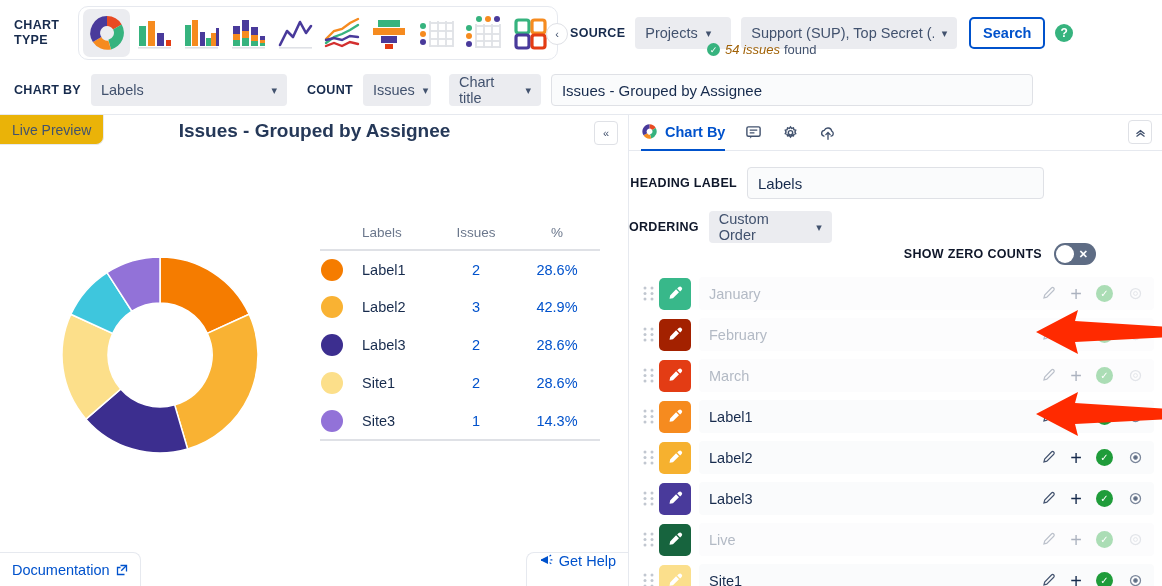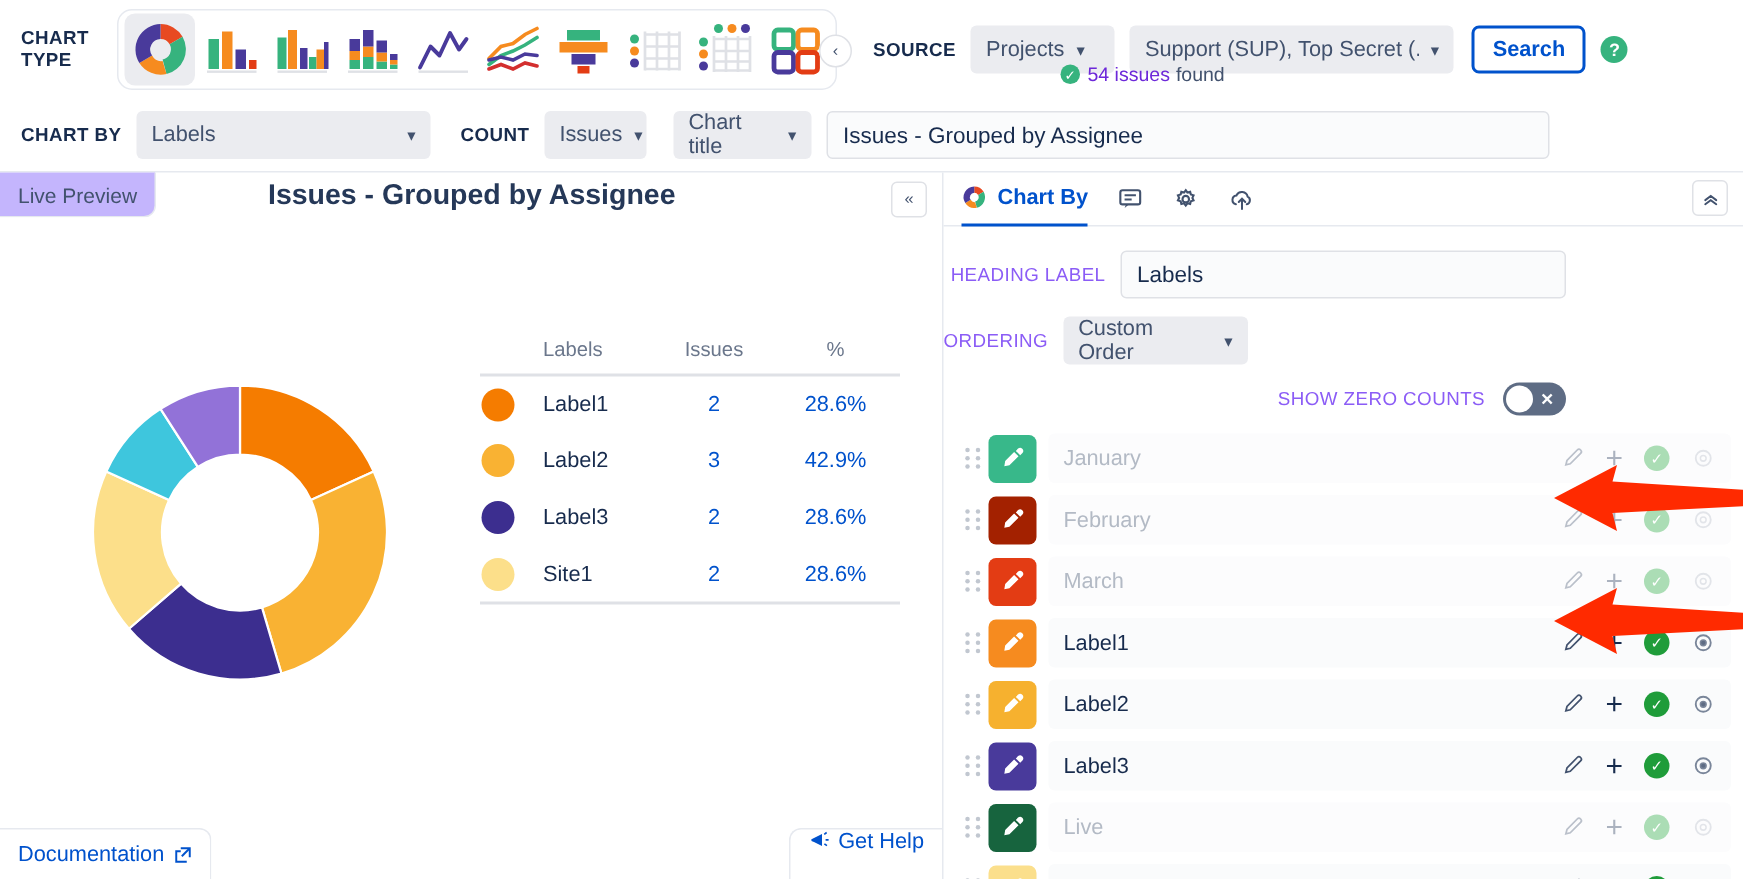--- a/index.html
+++ b/index.html
@@ -22,21 +22,21 @@
     margin-left:8px; height:54px; border-radius:10px; background:#fff;
     border:1px solid #e6e9ef; display:flex; align-items:center; padding:0 4px; position:relative;
   }
   .ct-item { width:47px; height:48px; border-radius:7px; display:flex; align-items:center; justify-content:center; }
   .ct-item.sel { background:#ebecf0; }
   .ct-collapse {
     width:22px; height:22px; border-radius:50%; background:#fff; border:1px solid #dfe1e6;
     display:flex; align-items:center; justify-content:center; font-size:11px; color:#42526e;
     position:absolute; right:-11px; top:16px; z-index:5;
   }
-  .source-label { font-size:12.5px; font-weight:700; letter-spacing:.3px; margin-left:24px; }
+  .source-label { font-size:12.5px; font-weight:700; letter-spacing:.3px; margin-left:12px; }
   .sel-box {
     background:#ebecf0; border-radius:4px; height:32px; display:flex; align-items:center;
     padding:0 10px; font-size:14.5px; color:#42526e; margin-left:10px; cursor:pointer;
   }
   .sel-box .cv { margin-left:8px; font-size:11px; color:#42526e; }
   .proj-box { width:96px; }
   .src-box { width:216px; justify-content:space-between; }
   .src-box span.t { overflow:hidden; white-space:nowrap; }
   .search-btn {
     margin-left:12px; height:32px; min-width:76px; border:2px solid #0052cc; border-radius:5px;
@@ -48,21 +48,21 @@
     font-size:12px; font-weight:700; display:flex; align-items:center; justify-content:center;
     margin-left:10px; cursor:pointer;
   }
   .issues-found {
     position:absolute; left:707px; top:42px; display:flex; align-items:center; font-size:13px; color:#42526e;
   }
   .issues-found .chk {
     width:13px; height:13px; border-radius:50%; background:#36b37e; color:#fff; font-size:9px;
     display:flex; align-items:center; justify-content:center; margin-right:5px;
   }
-  .issues-found a { color:#6d28d9; text-decoration:none; }
+  .issues-found a { color:#a16207; text-decoration:none;font-style:italic; }
 
   
   .bar2 { height:48px; display:flex; align-items:center; padding:0 14px; }
   .b2lab { font-size:12.5px; font-weight:700; letter-spacing:.3px; }
   .chartby-box { width:196px; justify-content:space-between; }
   .count-box { width:68px; justify-content:space-between; }
   .title-box { width:92px; justify-content:space-between; }
   .title-input {
     margin-left:10px; width:482px; height:32px; border:1px solid #dfe1e6; border-radius:4px;
     background:#fafbfc; font-size:15px; color:#172b4d; padding:0 10px;
@@ -71,21 +71,21 @@
 
   
   .main { display:flex; height:472px; border-top:1px solid #e6e9ef; }
   .left { width:629px; position:relative; border-right:1px solid #e6e9ef; }
   .right { width:533px; position:relative; }
 
   .live-preview {
     position:absolute; left:0; top:0; height:30px; padding:0 12px;
     display:flex; align-items:center; font-size:14px; color:#42526e;
     border:1px solid #e6e9ef; border-top:none; border-left:none;
-    border-bottom-right-radius:8px; background:#c4b5fd;
+    border-bottom-right-radius:8px; background:#eab308;
   }
   .preview-title {
     position:absolute; top:5px; left:0; width:629px; text-align:center;
     font-size:19px; font-weight:700; color:#253858;
   }
   .collapse-left {
     position:absolute; right:10px; top:6px; width:24px; height:24px; border:1px solid #dfe1e6;
     border-radius:4px; background:#fff; display:flex; align-items:center; justify-content:center;
     font-size:11px; color:#42526e; cursor:pointer;
   }
@@ -127,29 +127,29 @@
   .tab.active { border-bottom:2px solid #0052cc; }
   .tab .tlabel { color:#0052cc; font-size:14.5px; font-weight:600; margin-left:7px; }
   .tabicon { margin-left:20px; cursor:pointer; display:flex; align-items:center; color:#42526e; }
   .collapse-right {
     position:absolute; right:10px; top:5px; width:24px; height:24px; border:1px solid #dfe1e6;
     border-radius:4px; background:#fff; display:flex; align-items:center; justify-content:center;
     font-size:11px; color:#42526e; cursor:pointer;
   }
 
   .field-row { display:flex; align-items:center; justify-content:flex-end; padding:0 118px 0 0; margin-top:16px; }
-  .field-lab { font-size:12.5px; font-weight:400; letter-spacing:.3px; color:#8b5cf6; }
+  .field-lab { font-size:12.5px; font-weight:700; letter-spacing:.3px; color:#0f172a; }
   .head-input {
     margin-left:10px; width:297px; height:32px; border:1px solid #dfe1e6; border-radius:4px;
     background:#fafbfc; font-size:15px; color:#172b4d; padding:0 10px;
     font-family:"Liberation Sans", sans-serif; outline:none;
   }
   .order-row { display:flex; align-items:center; justify-content:flex-start; padding-right:118px; margin-top:12px; }
   .order-box { width:123px; justify-content:space-between; margin-left:10px; }
-  .zero-row { display:flex; align-items:center; justify-content:flex-end; padding-right:118px; margin-top:12px; }
+  .zero-row { display:flex; align-items:center; justify-content:flex-end; padding-right:66px; }
   .toggle {
     margin-left:12px; width:42px; height:22px; border-radius:11px; background:#5e6c84;
     display:flex; align-items:center; position:relative; cursor:pointer;
   }
   .toggle .knob { width:18px; height:18px; border-radius:50%; background:#fff; margin-left:2px; }
   .toggle .x { position:absolute; right:8px; color:#fff; font-size:11px; font-weight:700; }
 
   .rows { margin-top:8px; }
   .row { height:41px; display:flex; align-items:center; padding-left:8px; }
   .grip { width:22px; display:flex; justify-content:center; }
@@ -394,20 +394,28 @@
                   <td class="pct">28.6%</td>
                 </tr>
                 <tr>
                   <td class="dotc">
                     <span class="dot" style="background:#fcdf8a"></span>
                   </td>
                   <td class="name">Site1</td>
                   <td class="num">2</td>
                   <td class="pct">28.6%</td>
                 </tr>
+                <tr>
+                  <td class="dotc">
+                    <span class="dot" style="background:#9272d8"></span>
+                  </td>
+                  <td class="name">Site3</td>
+                  <td class="num">1</td>
+                  <td class="pct">14.3%</td>
+                </tr>
               </tbody>
           </table>
         </div>
       </div>
 
       <div class="doc-link">
         <span>Documentation</span>
         <svg style="margin-left:6px" width="12" height="12" viewBox="0 0 12 12">
           <path d="M4.5 1.5h6v6" fill="none" stroke="#0052cc" stroke-width="1.3"></path>
           <path d="M10 2L5.2 6.8" stroke="#0052cc" stroke-width="1.3"></path>

